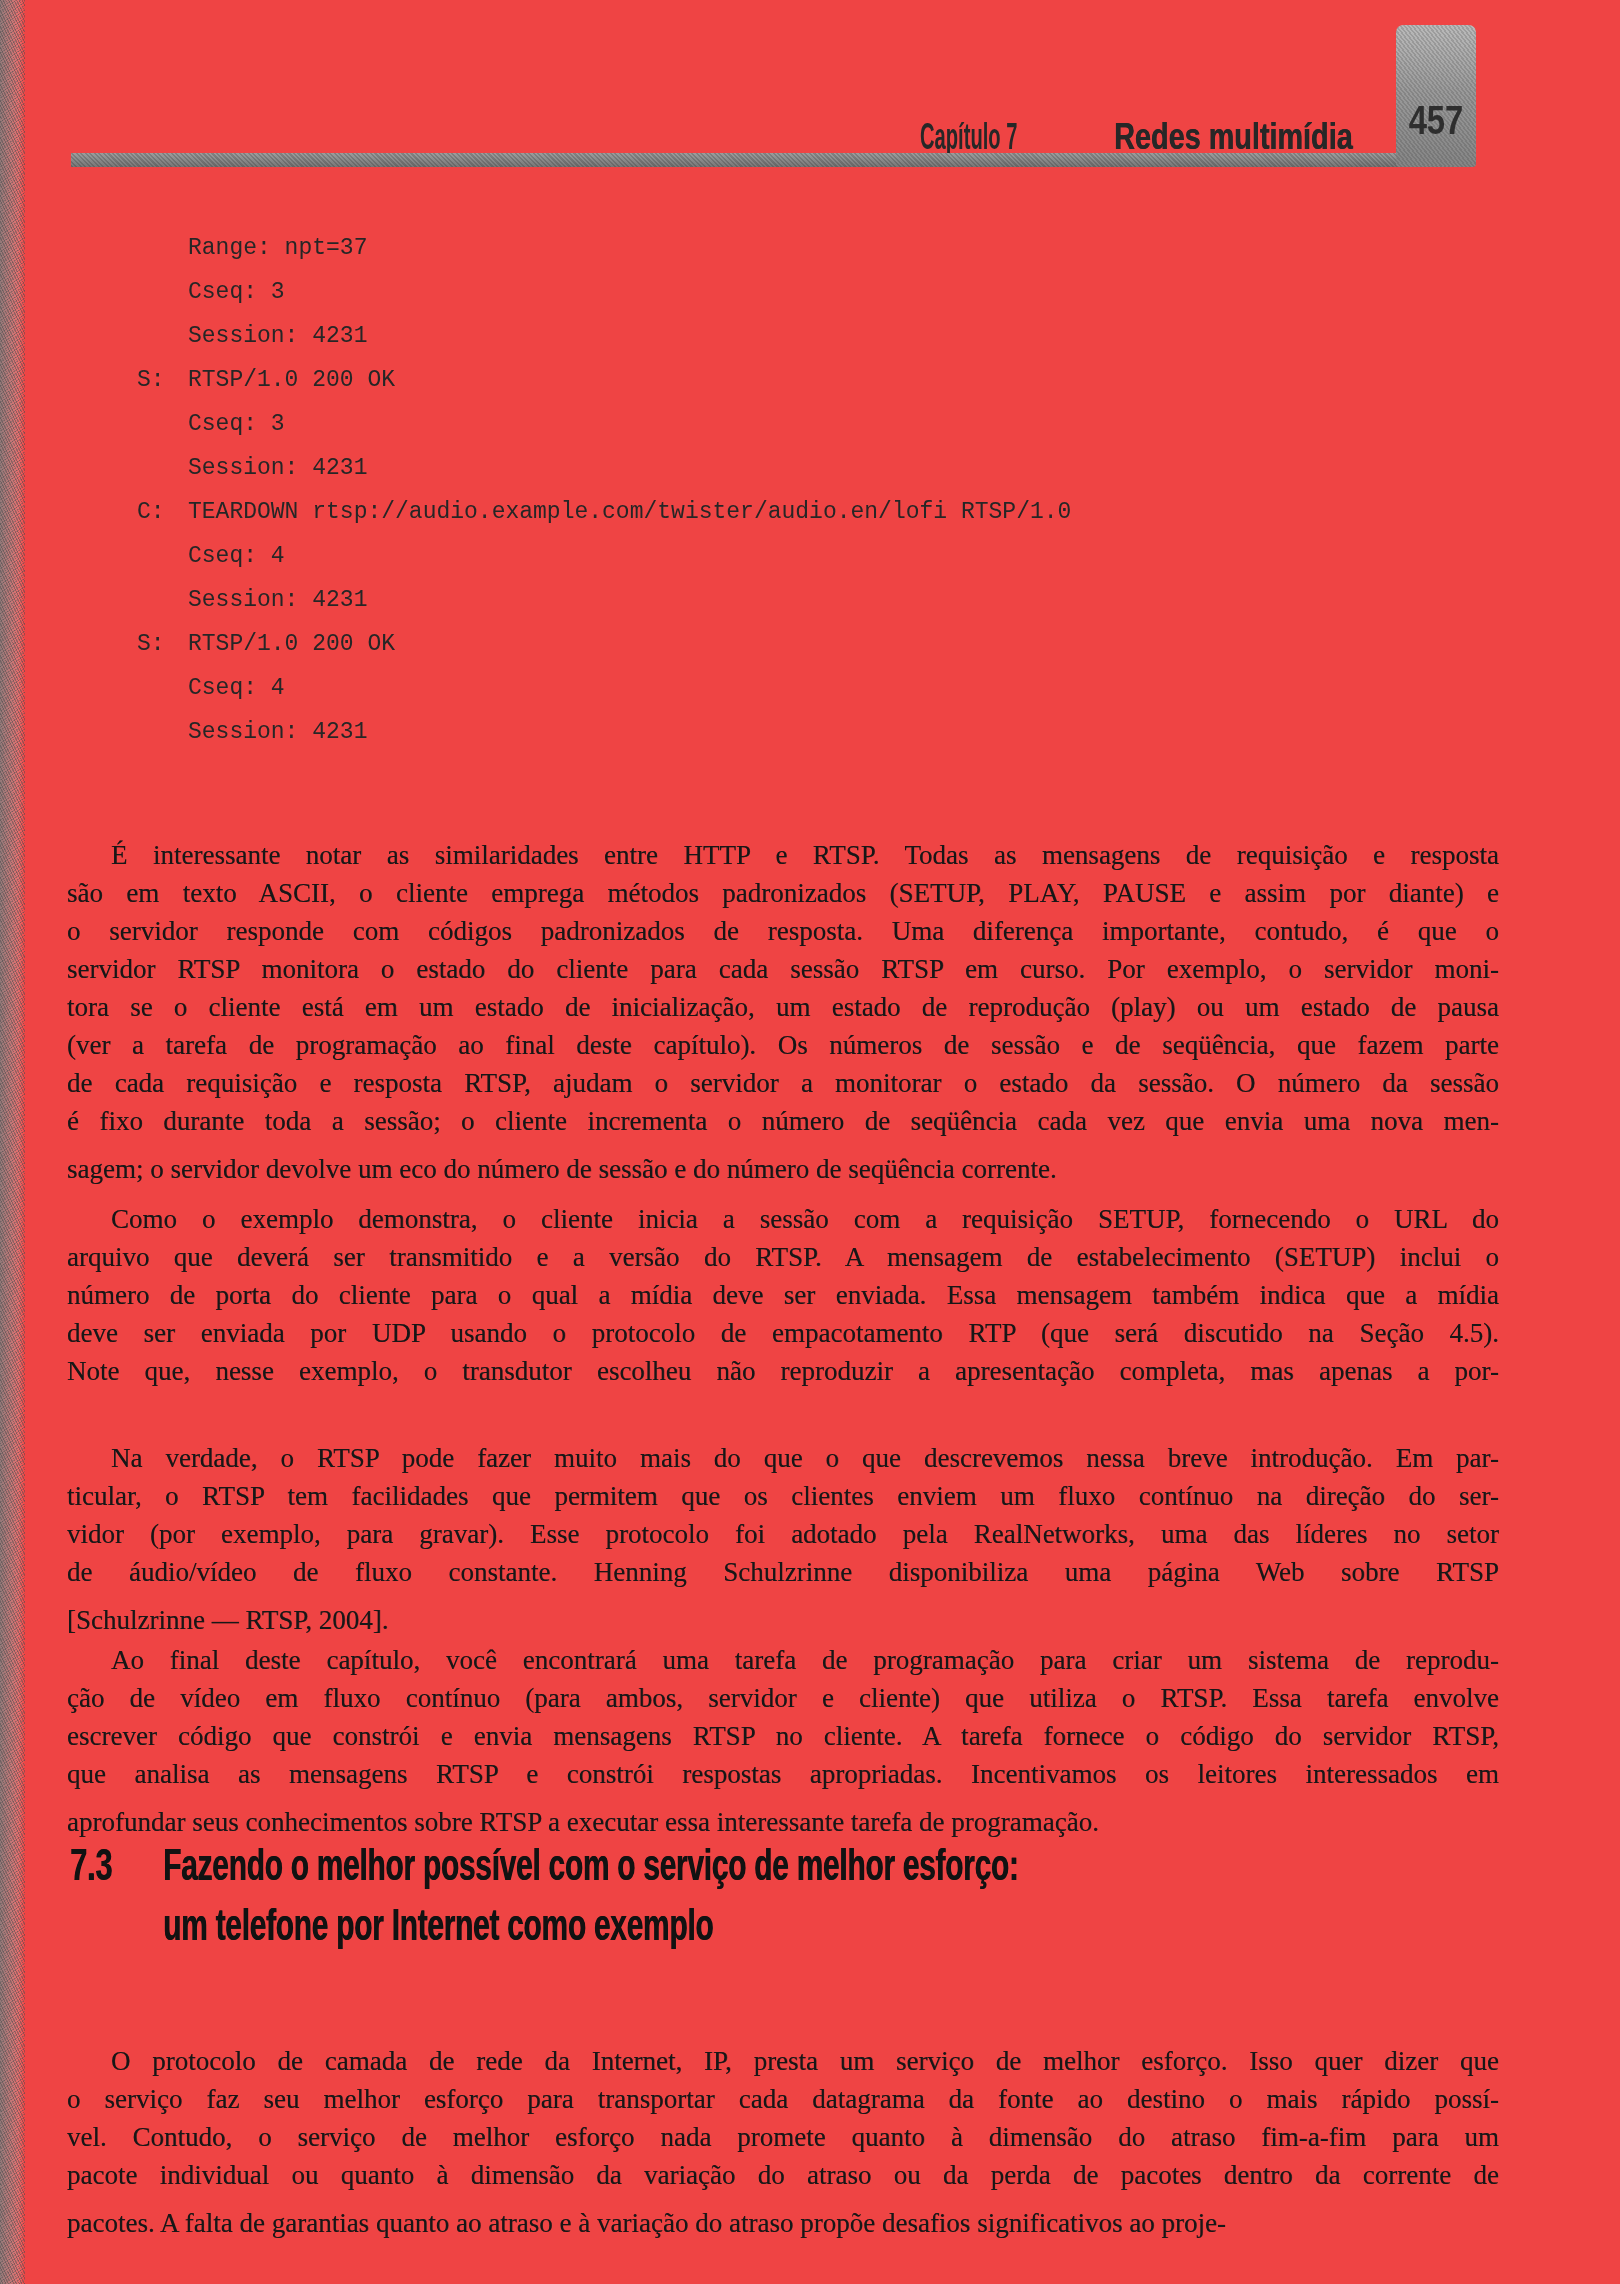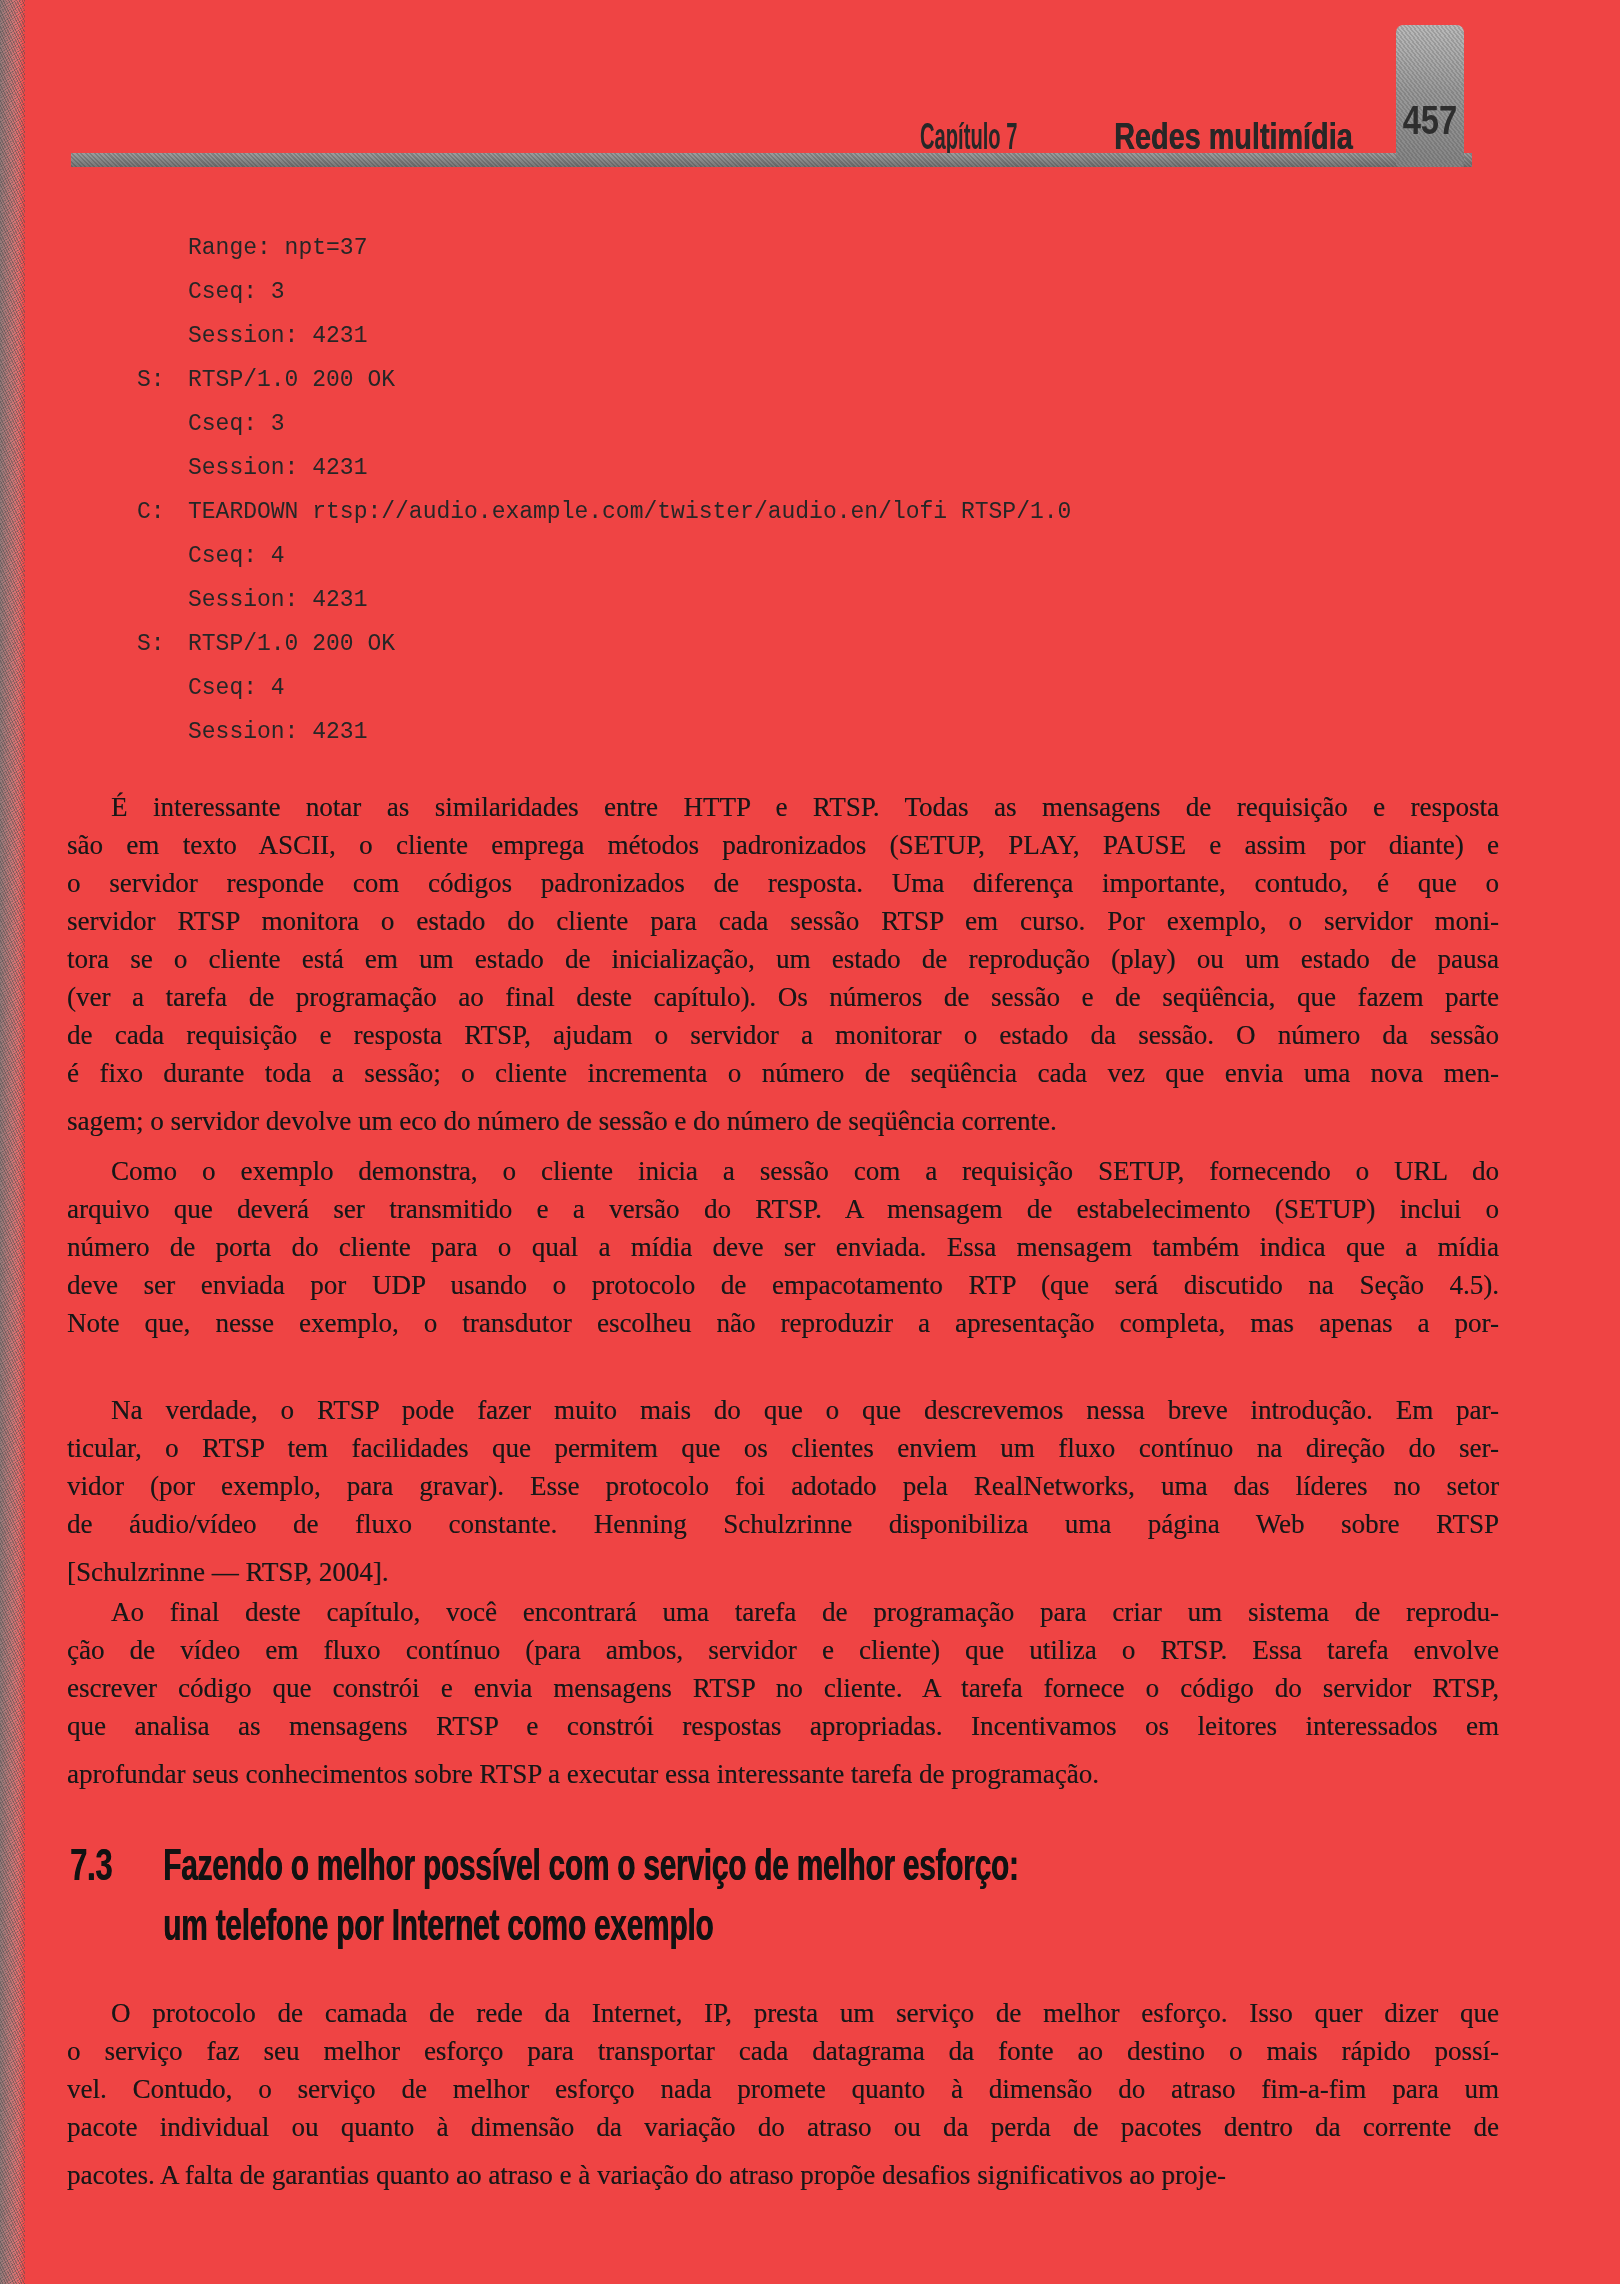--- a/index.html
+++ b/index.html
@@ -25,21 +25,21 @@
   }
   .hdr-chapter{left:920px;transform:scaleX(.56);}
   .hdr-title{left:1114px;transform:scaleX(.80);text-shadow:0.6px 0 0 currentColor;}
   .hdr-rule{
     position:absolute;left:71px;top:153px;width:1401px;height:14.2px;
     background:
       repeating-linear-gradient(45deg, rgba(35,35,35,.22) 0 1.6px, rgba(255,255,255,0) 1.6px 3.2px),
       linear-gradient(180deg,#9d9d9d,#767676);
   }
   .page-number-box{
-    position:absolute;left:1396px;top:25px;width:68px;height:142px;
+    position:absolute;left:1396px;top:25px;width:80px;height:142px;
     border-radius:7.1px 7.1px 3.2px 3.2px;
     background:
       repeating-linear-gradient(52deg, rgba(55,55,55,.20) 0 1.6px, rgba(255,255,255,0) 1.6px 3.2px),
       linear-gradient(180deg,#bababa,#999999 48%,#858585);
   }
   .page-number{
     position:absolute;left:0;right:0;top:75px;text-align:center;line-height:1;
     font-family:"Liberation Sans",sans-serif;font-weight:700;font-size:40px;color:#2e2e2e;
     transform:scaleX(.82);transform-origin:center top;
   }
@@ -49,21 +49,21 @@
     font-family:"Liberation Mono","DejaVu Sans Mono",monospace;
     font-size:23px;color:#262626;
   }
   .code-line{height:44px;line-height:44px;white-space:pre;}
   .code-label{display:inline-block;width:51px;}
   
   .para{position:absolute;left:67px;width:1432px;font-size:27px;
         text-shadow:0.3px 0 0 rgba(23,23,23,.5);}
   .pline{line-height:38px;text-align:justify;text-align-last:justify;}
   .pline.end{text-align-last:left;margin-top:10px;}
-  .pline.indent{text-indent:44px;}
+  .pline.indent{text-indent:44px;margin-top:48px;}
   .p1{top:788px}.p2{top:1152px}.p3{top:1391px}.p4{top:1593px}.p5{top:1994px}
   
   .sec-num,.sec-line{
     position:absolute;white-space:nowrap;line-height:1;
     font-family:"Liberation Sans",sans-serif;font-weight:700;font-size:44px;color:#121212;
     transform-origin:left top;text-shadow:0.8px 0 0 currentColor;letter-spacing:-0.4px;
   }
   .sec-num{left:70px;top:1843px;transform:scaleX(.70);}
   .sec-l1{left:163px;top:1843px;transform:scaleX(.68);}
   .sec-l2{left:163px;top:1903px;transform:scaleX(.68);}

